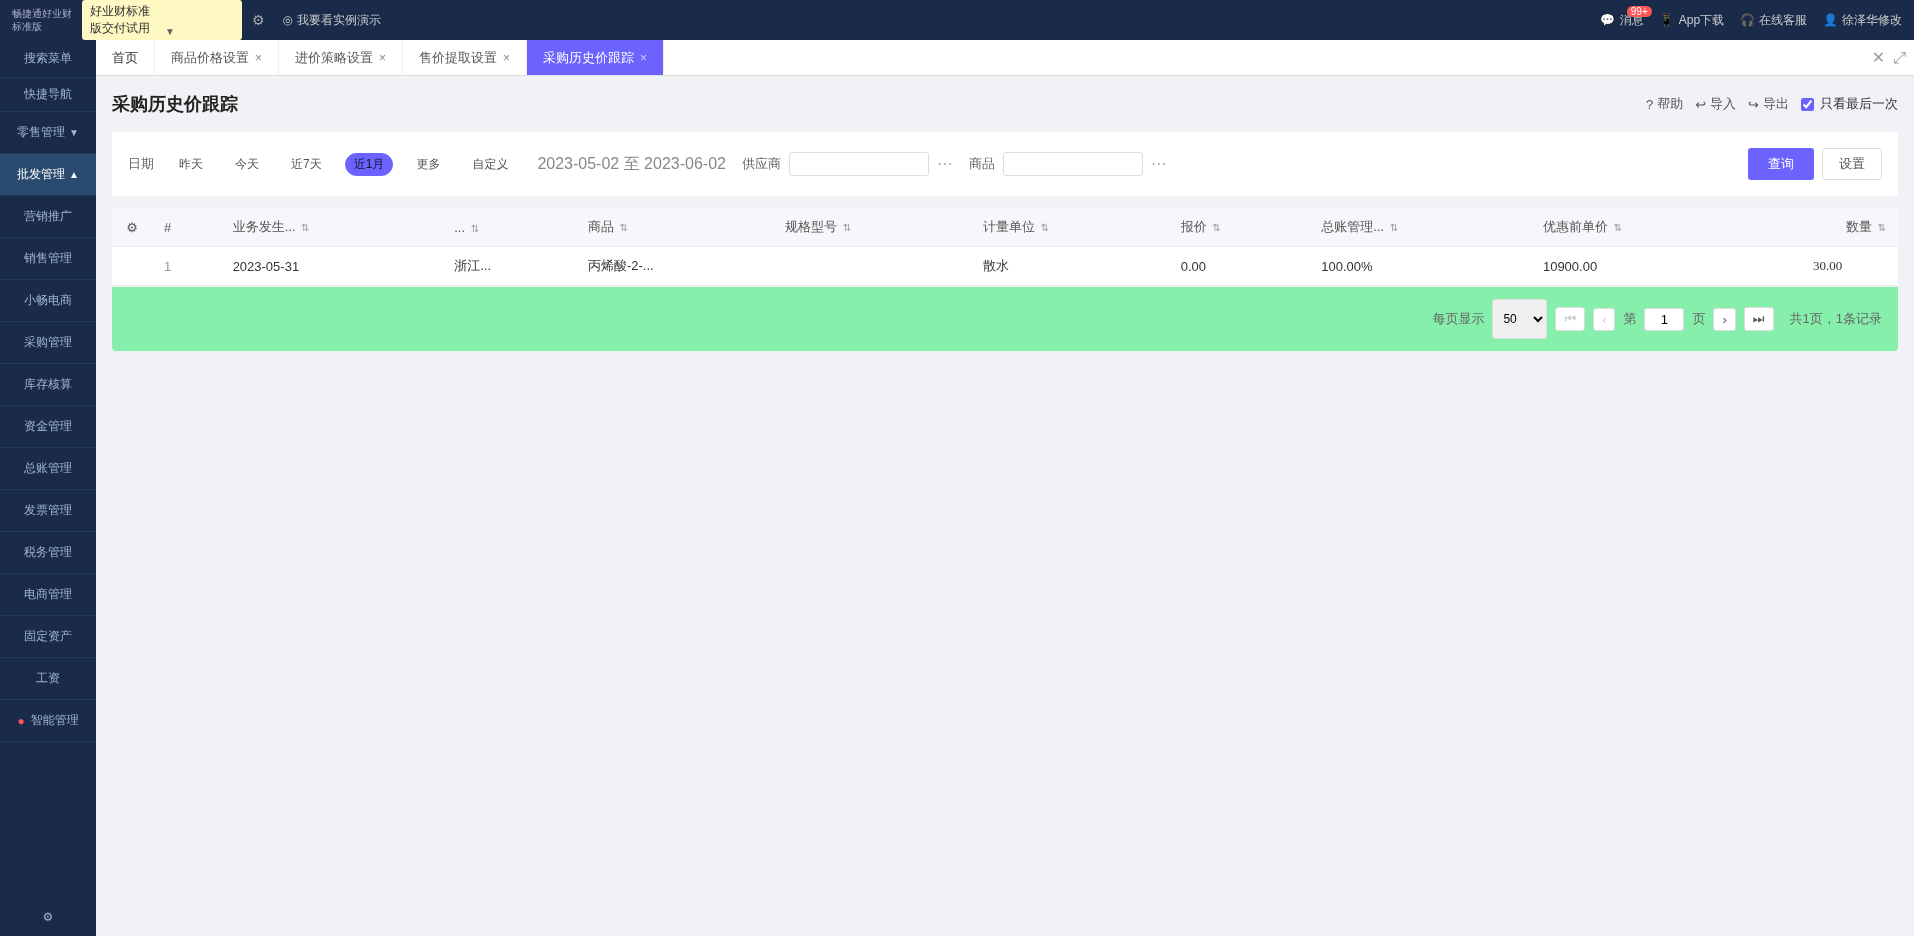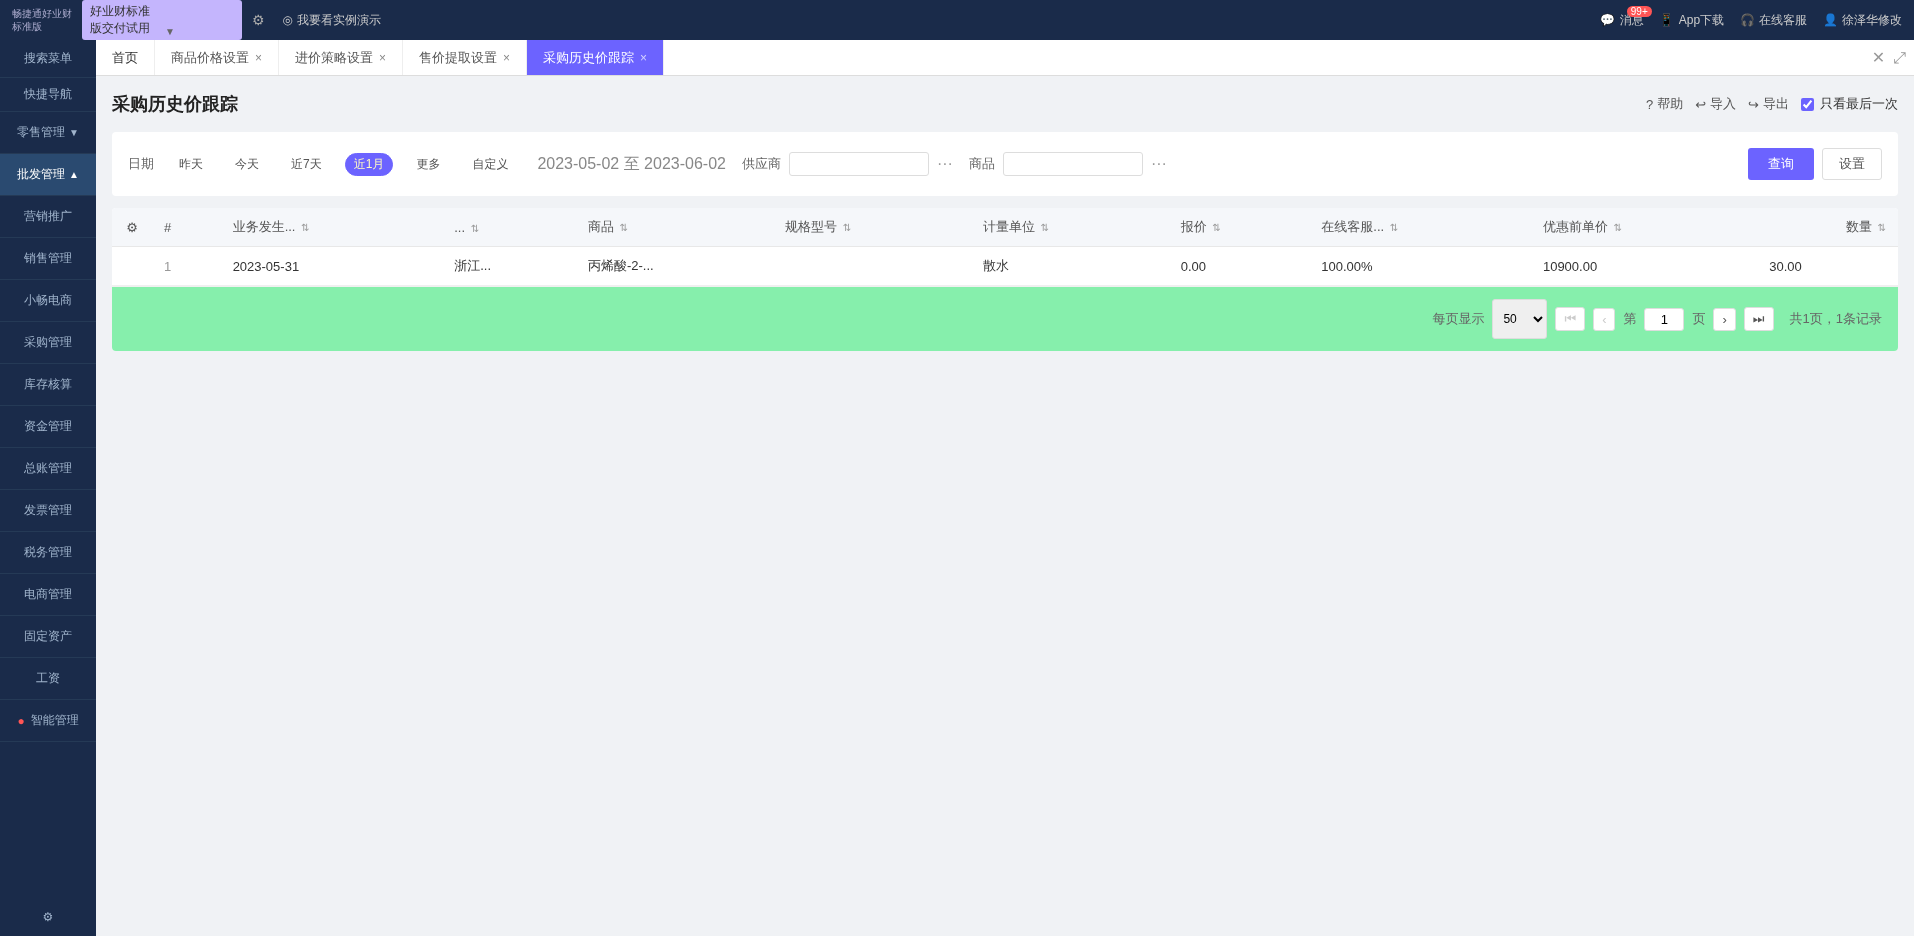--- a/index.html
+++ b/index.html
@@ -2,21 +2,21 @@
 <html><head>
   <meta charset="utf-8">
   <style>
     * { box-sizing: border-box; margin: 0; padding: 0; }
     body { font-family: "Microsoft YaHei", "PingFang SC", sans-serif; font-size: 13px; background: #f0f2f5; color: #333; display: flex; flex-direction: column; height: 100vh; overflow: hidden; }
 
     
     .topbar { height: 40px; background: #1a2b4a; display: flex; align-items: center; padding: 0 12px; gap: 10px; flex-shrink: 0; }
     .topbar-logo { color: #fff; font-size: 12px; line-height: 1.3; font-weight: bold; white-space: nowrap; }
     .topbar-logo span { display: block; font-size: 10px; font-weight: normal; color: #aac; }
-    .topbar-selector { background: #c4b5fd; border-radius: 3px; padding: 3px 8px; font-size: 12px; display: flex; align-items: flex-end; gap: 6px; cursor: pointer; min-width: 160px; }
+    .topbar-selector { background: #fef9c3; border-radius: 3px; padding: 3px 8px; font-size: 12px; display: flex; align-items: flex-end; gap: 6px; cursor: pointer; min-width: 160px; }
     .topbar-selector span { flex: 1; }
     .chevron { font-size: 10px; color: #666; }
     .topbar-gear { color: #aaa; font-size: 14px; cursor: pointer; }
     .topbar-demo { color: #ccc; font-size: 12px; display: flex; align-items: center; gap: 4px; cursor: pointer; margin-left: 8px; }
     .topbar-right { margin-left: auto; display: flex; align-items: center; gap: 16px; color: #ccc; font-size: 12px; }
     .badge-wrap { position: relative; cursor: pointer; }
     .badge { position: absolute; top: -6px; right: -8px; background: #f55; color: #fff; font-size: 10px; border-radius: 8px; padding: 0 4px; }
     .topbar-right-item { display: flex; align-items: center; gap: 4px; cursor: pointer; color: #ccc; }
 
     
@@ -54,21 +54,21 @@
     .action-link { font-size: 13px; color: #555; display: flex; align-items: center; gap: 4px; cursor: pointer; }
     .checkbox-label { display: flex; align-items: center; gap: 6px; font-size: 13px; color: #333; cursor: pointer; }
     .checkbox-label input { accent-color: #6c63ff; }
 
     
     .filter-bar { background: #fff; border-radius: 4px; padding: 16px; margin-bottom: 12px; }
     .filter-row { display: flex; align-items: center; gap: 16px; flex-wrap: wrap; }
     .filter-label { color: #666; font-size: 13px; white-space: nowrap; }
     .date-options { display: flex; align-items: center; gap: 14px; }
     .date-btn { padding: 2px 8px; border-radius: 3px; font-size: 12px; cursor: pointer; color: #555; border: 1px solid transparent; }
-    .date-btn.active { background: #6c63ff; color: #fef9c3; border-radius: 12px; border-color: #6c63ff; }
+    .date-btn.active { background: #6c63ff; color: #0f172a; border-radius: 12px; border-color: #6c63ff; }
     .date-range { font-size: 16px; color: #888; margin-left: 4px; }
     .filter-input-group { display: flex; align-items: center; gap: 8px; }
     .filter-field-label { color: #666; font-size: 13px; white-space: nowrap; }
     .filter-input { border: 1px solid #ddd; border-radius: 3px; padding: 4px 8px; font-size: 12px; width: 140px; color: #333; }
     .filter-dots { color: #999; cursor: pointer; font-size: 16px; }
     .filter-actions { margin-left: auto; display: flex; gap: 8px; padding-left: 48px; }
     .btn-query { background: #6c63ff; color: #fff; border: none; border-radius: 3px; padding: 6px 20px; font-size: 13px; cursor: pointer; }
     .btn-settings { background: #fff; color: #555; border: 1px solid #ddd; border-radius: 3px; padding: 6px 16px; font-size: 13px; cursor: pointer; }
 
     
@@ -295,21 +295,21 @@
               </th>
               <th>
                 <span>计量单位</span>
                 <span class="sort-icon">⇅</span>
               </th>
               <th>
                 <span>报价</span>
                 <span class="sort-icon">⇅</span>
               </th>
               <th>
-                <span>在线客服...</span>
+                <span>总账管理...</span>
                 <span class="sort-icon">⇅</span>
               </th>
               <th>
                 <span>优惠前单价</span>
                 <span class="sort-icon">⇅</span>
               </th>
               <th style="text-align:right;">
                 <span>数量</span>
                 <span class="sort-icon">⇅</span>
               </th>
@@ -322,21 +322,21 @@
               <td>2023-05-31</td>
               <td>浙江...</td>
               <td>丙烯酸-2-...</td>
               <td></td>
               <td>散水</td>
               <td>
                 <span>0.00</span>
               </td>
               <td>100.00%</td>
               <td>10900.00</td>
-              <td style="text-align:left;">30.00</td>
+              <td style="text-align:center;font-family:Liberation Serif, serif;">30.00</td>
             </tr>
           </tbody>
         </table>
 
         <div class="pagination">
           <span class="pagination-label">每页显示</span>
           <select class="pagination-select">
             <option>50</option>
             <option>100</option>
             <option>200</option>

